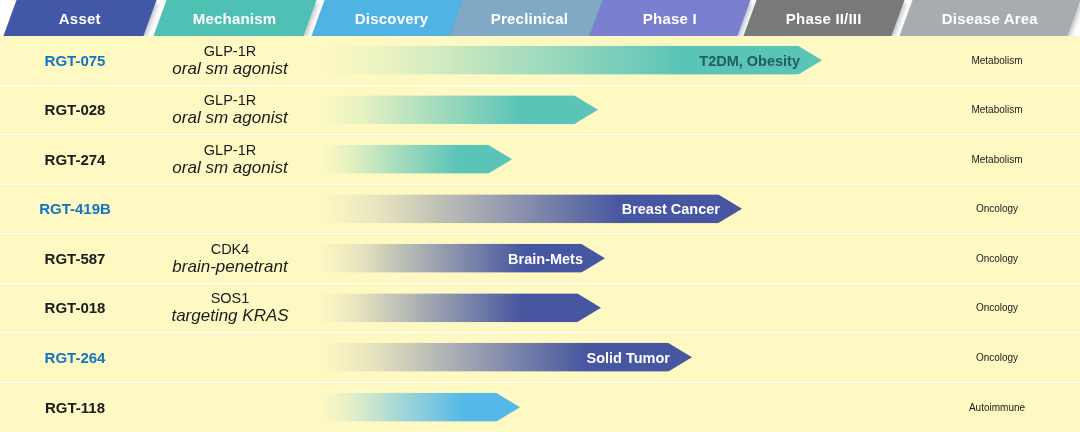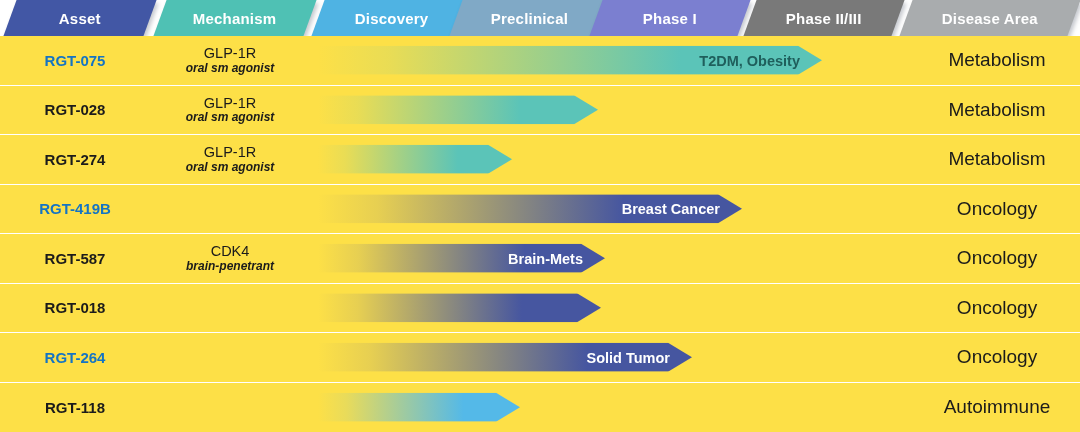--- a/index.html
+++ b/index.html
@@ -52,21 +52,21 @@
     position: absolute;
     left: 0;
     top: 36px;
     width: 1080px;
     height: 396px;
   }
   .row {
     position: relative;
     width: 1080px;
     height: 49.5px;
-    background: #fde047;
+    background: #fef9c3;
     border-bottom: 1.5px solid #ffffff;
     box-sizing: border-box;
   }
   .row:last-child { border-bottom: none; }
 
   .asset {
     position: absolute;
     left: 0;
     top: 0;
     width: 150px;
@@ -91,36 +91,35 @@
     align-items: center;
     justify-content: center;
     line-height: 1.12;
   }
   .mech-target {
     font-size: 14.5px;
     color: #1b1b1b;
     text-align: center;
   }
   .mech-sub {
-    font-size: 12px;
+    font-size: 17px;
     font-style: italic;
     color: #1b1b1b;
-    font-weight: bold;
   }
 
   .disease {
     position: absolute;
     right: 0;
     top: 0;
     width: 166px;
     height: 100%;
     display: flex;
     align-items: center;
     justify-content: center;
-    font-size: 19px;
+    font-size: 10px;
     color: #1b1b1b;
   }
 
   
   .bar-track {
     position: absolute;
     left: 0;
     top: 0;
     right: 0;
     bottom: 0;
@@ -226,20 +225,24 @@
         </div>
         <div class="bar-track">
           <div class="bar" style="left: 318px; width: 287px; background: linear-gradient(to right, rgba(233, 239, 246, 0) 0%, rgba(70, 86, 160, 0.12) 14%, rgba(70, 86, 160, 0.55) 42%, rgb(70, 86, 160) 72%, rgb(70, 86, 160) 100%); clip-path: polygon(0px 0px, calc(100% - 24px) 0px, 100% 50%, calc(100% - 24px) 100%, 0px 100%);">
             <div class="bar-label" style="color: rgb(255, 255, 255);">Brain-Mets</div>
           </div>
         </div>
         <div class="disease">Oncology</div>
       </div>
       <div class="row">
         <div class="asset">RGT-018</div>
+        <div class="mech">
+          <div class="mech-target">SOS1</div>
+          <div class="mech-sub">targeting KRAS</div>
+        </div>
         <div class="bar-track">
           <div class="bar" style="left: 318px; width: 283px; background: linear-gradient(to right, rgba(233, 239, 246, 0) 0%, rgba(70, 86, 160, 0.12) 14%, rgba(70, 86, 160, 0.55) 42%, rgb(70, 86, 160) 72%, rgb(70, 86, 160) 100%); clip-path: polygon(0px 0px, calc(100% - 24px) 0px, 100% 50%, calc(100% - 24px) 100%, 0px 100%);"></div>
         </div>
         <div class="disease">Oncology</div>
       </div>
       <div class="row">
         <div class="asset hl">RGT-264</div>
         <div class="bar-track">
           <div class="bar" style="left: 318px; width: 374px; background: linear-gradient(to right, rgba(233, 239, 246, 0) 0%, rgba(70, 86, 160, 0.12) 14%, rgba(70, 86, 160, 0.55) 42%, rgb(70, 86, 160) 72%, rgb(70, 86, 160) 100%); clip-path: polygon(0px 0px, calc(100% - 24px) 0px, 100% 50%, calc(100% - 24px) 100%, 0px 100%);">
             <div class="bar-label" style="color: rgb(255, 255, 255);">Solid Tumor</div>

